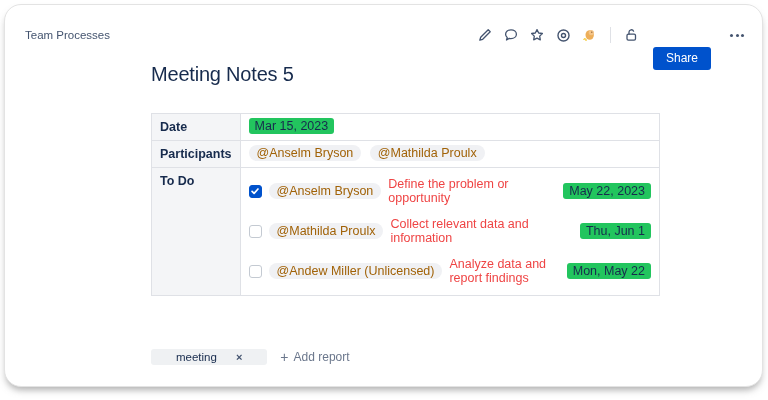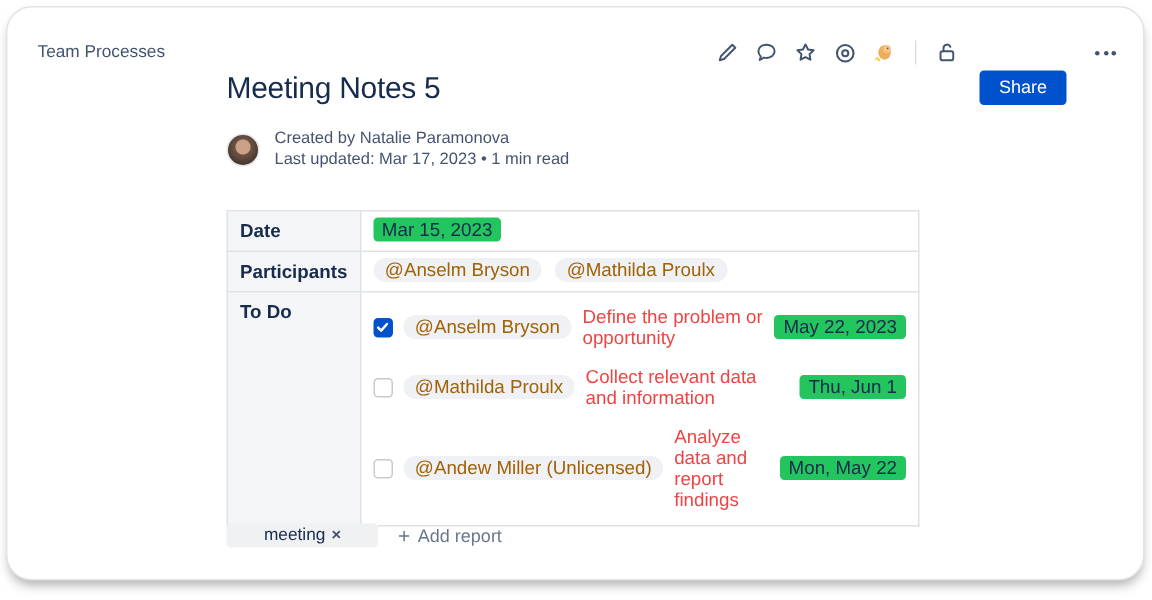--- a/index.html
+++ b/index.html
@@ -16,51 +16,51 @@
   .toolbar { display:flex; align-items:center; gap:9px; }
   .tool-icon { width:17px; height:17px; display:flex; align-items:center; justify-content:center; cursor:pointer; }
   .tool-icon svg { display:block; }
   .divider { width:1px; height:16px; background:#DFE1E6; margin:0 3px; }
   .share-btn { background:#0052CC; color:#fff; font-size:12px; font-weight:500;
     border:none; border-radius:3px; padding:4px 13px 5px; margin-left:4px; cursor:pointer;margin-top:46px; }
   .more-btn { display:flex; gap:2.5px; padding:5px 4px; margin-left:6px; cursor:pointer; align-items:center; }
   .more-btn i { width:3px; height:3px; border-radius:50%; background:#44546F; }
 
   
-  .content { position:absolute; left:146px; top:43px; width:470px; }
+  .content { position:absolute; left:146px; top:58px; width:470px; }
   .page-title { font-size:20px; font-weight:500; letter-spacing:-.2px; color:#172B4D; }
   .byline { display:flex; align-items:center; gap:10px; margin-top:15px; }
   .avatar { width:22px; height:22px; border-radius:50%; flex-shrink:0; cursor:pointer;
     background:radial-gradient(circle at 50% 40%, #c9a188 0%, #c9a188 30%, #6e5243 34%, #473831 72%, #362b26 100%);
     border:1px solid #e5e5e5; }
   .byline-lines { font-size:11px; line-height:13.5px; color:#44546F; }
 
   
-  .notes-table { border-collapse:collapse; margin-top:27px; width:462px;
+  .notes-table { border-collapse:collapse; margin-top:27px; width:509px;
     font-size:12.5px; color:#172B4D; }
   .notes-table th, .notes-table td { border:1px solid #DFE1E6; vertical-align:top; text-align:left; }
   .notes-table th { width:80px; background:#F4F5F7; font-weight:700; padding:6px 8px; font-size:12.5px; }
   .notes-table td { padding:5px 8px; }
   .lozenge { background:#22c55e; border-radius:3px; padding:1px 6px; white-space:nowrap; cursor:pointer; }
   .pill { background:#F0F1F4; border-radius:10px; padding:1px 8px; color:#a16207; white-space:nowrap; cursor:pointer; }
   .pill + .pill { margin-left:5px; }
   .task-line { display:flex; align-items:center; gap:7px; margin:10px 0 12px; }
   .task-line:first-child { margin-top:4px; }
   .task-line:last-child { margin-bottom:5px; }
   .checkbox { width:13px; height:13px; border-radius:3px; border:1px solid #C4CAD2;
     background:#fff; flex-shrink:0; display:flex; align-items:center; justify-content:center; cursor:pointer; }
   .checkbox.checked { background:#0052CC; border-color:#0052CC; }
   .checkbox svg { display:none; }
   .checkbox.checked svg { display:block; }
   .task-text { color:#ef4444; }
 
   
   .labels-row { position:absolute; left:146px; top:344px; display:flex; align-items:center; gap:13px; }
   .label-chip { background:#EFF1F3; border-radius:3px; padding:2px 25px; font-size:11.5px;
-    color:#172B4D; display:flex; align-items:center; gap:4px; cursor:pointer; }
+    color:#172B4D; display:flex; align-items:center; gap:19px; cursor:pointer; }
   .label-chip .x { color:#42526E; font-weight:700; font-size:11px; cursor:pointer; }
   .add-label { font-size:12px; color:#6B778C; display:flex; align-items:center; gap:5px; cursor:pointer; }
   .add-label .plus { font-size:14px; }
 </style>
 </head>
 <body>
 
 <div class="card">
 
   <div class="topbar">
@@ -109,31 +109,20 @@
           <i></i>
           <i></i>
           <i></i>
         </span>
     </div>
   </div>
 
   <div class="content">
     <h1 class="page-title">Meeting Notes 5</h1>
 
-    <div class="byline">
-      <span class="avatar"></span>
-      <div class="byline-lines">
-        <div>Created by Natalie Paramonova</div>
-        <div>
-          <span>Last updated: Mar 17, 2023</span>
-          <span>•</span>
-          <span>1 min read</span>
-        </div>
-      </div>
-    </div>
 
     <table class="notes-table">
       <tbody>
           <tr>
         <th>Date</th>
         <td>
           <span class="lozenge">Mar 15, 2023</span>
         </td>
       </tr>
       <tr>

